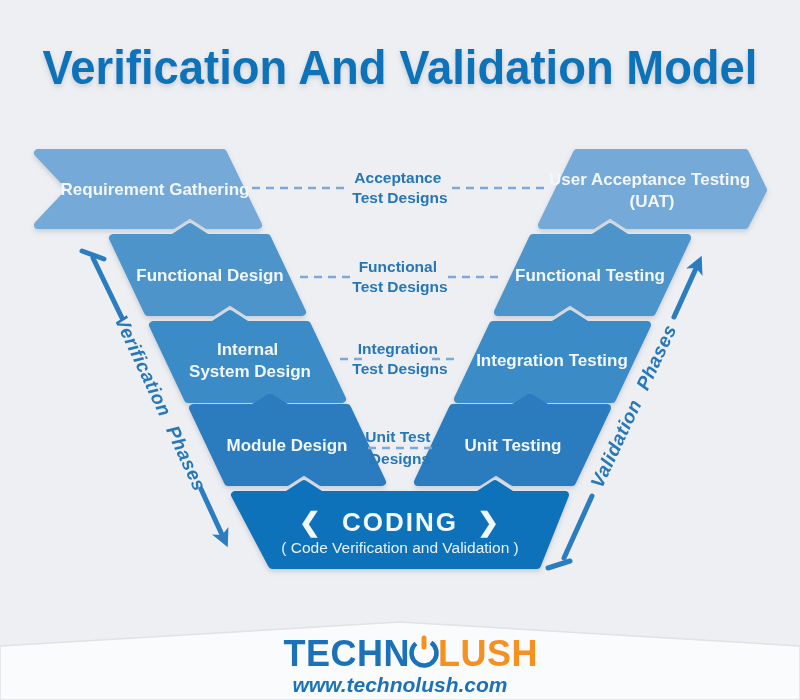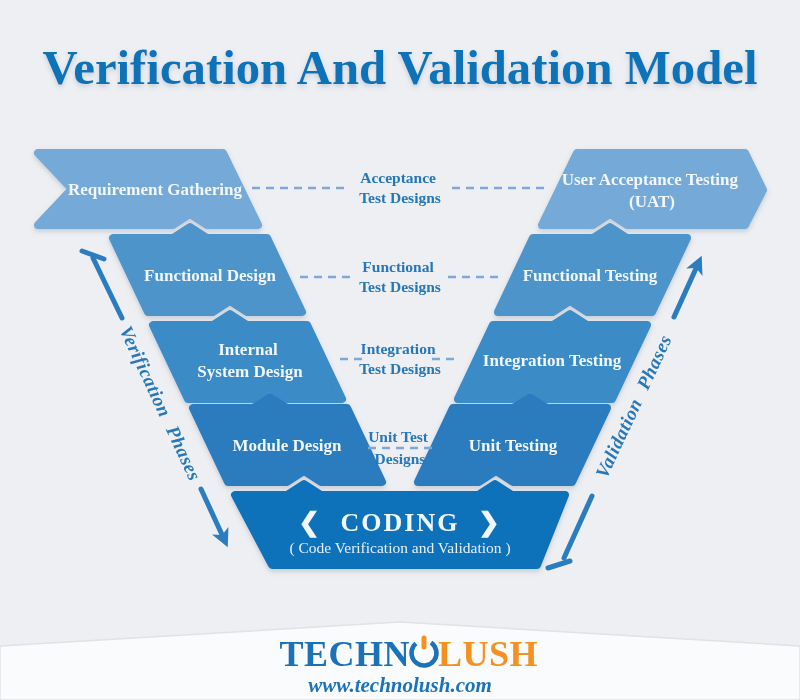--- a/index.html
+++ b/index.html
@@ -1,21 +1,21 @@
 <!DOCTYPE html>
 <html><head>
 <meta charset="utf-8">
 <style>
   html,body{margin:0;padding:0;}
   body{
     width:800px;height:700px;overflow:hidden;
     font-family:"Liberation Sans", sans-serif;
     background:#edeff2;
   }
-  .stage{position:relative;width:800px;height:516px;font-family:Liberation Serif, serif;}
+  .stage{position:relative;width:800px;height:516px;}
   svg{display:block;}
   .box-label{fill:#f2f7fc;font-size:17px;font-weight:bold;text-anchor:middle;}
   .conn-label{fill:#2677b8;font-size:15.5px;font-weight:bold;text-anchor:middle;}
   .dash{stroke:#7da9d8;stroke-width:2.5;stroke-dasharray:8 6;fill:none;}
   .arrow-line{stroke:#2b7dbf;stroke-width:5;fill:none;stroke-linecap:round;}
   .side-label{fill:#2878b8;font-size:19px;font-weight:bold;font-style:italic;text-anchor:middle;letter-spacing:.5px;word-spacing:7px;}
   .coding-main{fill:#f2f7fc;font-size:26px;font-weight:bold;text-anchor:middle;letter-spacing:2px;}
   .coding-sub{fill:#e8f1f9;font-size:15.5px;text-anchor:middle;}
   .brand-blue{font-size:36px;font-weight:bold;letter-spacing:.5px;fill:#1b72b8;}
   .brand-orange{font-size:36px;font-weight:bold;letter-spacing:.5px;fill:#f59120;}

